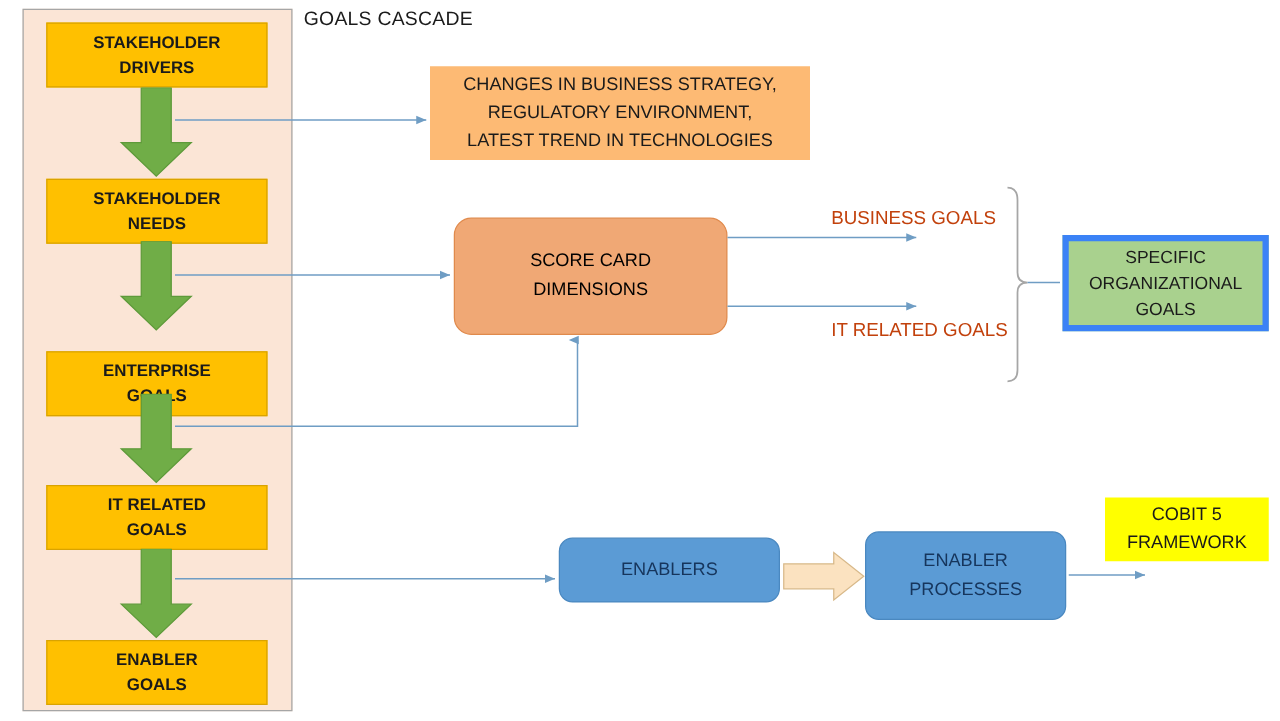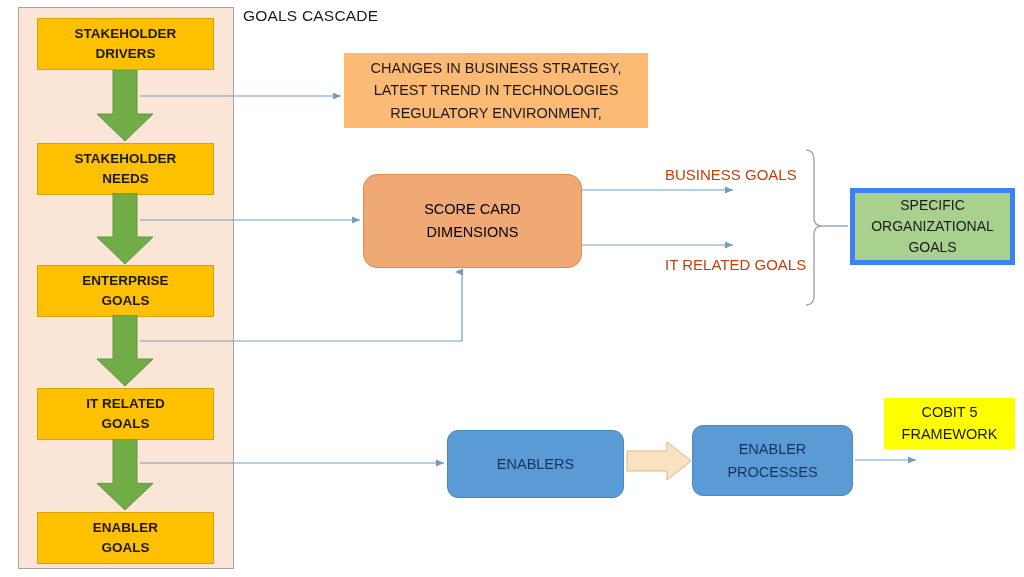--- a/index.html
+++ b/index.html
@@ -98,21 +98,21 @@
     border-radius: 11px;
     display: flex;
     flex-direction: column;
     align-items: center;
     justify-content: center;
     color: #16355c;
     font-size: 14.5px;
     line-height: 1.55;
     text-align: center;
   }
-  .enablers-box { left: 447px; top: 430px; width: 177px; height: 68px; }
+  .enablers-box { left: 447px; top: 430px; width: 177px; height: 52px; }
   .enabler-proc-box { left: 692px; top: 425px; width: 161px; height: 71px; }
   .cobit-box {
     left: 884px; top: 398px; width: 131px; height: 51px;
     background: #ffff00;
     display: flex;
     flex-direction: column;
     align-items: center;
     justify-content: center;
     color: #1a1a1a;
     font-size: 14.5px;
@@ -148,21 +148,21 @@
   <div class="abs goal-box" style="top:18px;">
     <span>STAKEHOLDER</span>
     <span>DRIVERS</span>
   </div>
 
   <div class="abs goal-box" style="top:143px;">
     <span>STAKEHOLDER</span>
     <span>NEEDS</span>
   </div>
 
-  <div class="abs goal-box" style="top:265px;">
+  <div class="abs goal-box" style="top:281px;">
     <span>ENTERPRISE</span>
     <span>GOALS</span>
   </div>
 
   <div class="abs goal-box" style="top:388px;">
     <span>IT RELATED</span>
     <span>GOALS</span>
   </div>
 
   <div class="abs goal-box" style="top:512px;">
@@ -186,22 +186,22 @@
     </svg>
   </div>
   <div class="abs green-arrow" style="left:95px; top:439px;">
     <svg viewBox="0 0 60 73" preserveAspectRatio="none">
       <polygon points="18,0 42,0 42,45 58,45 30,72 2,45 18,45" fill="#70ad47" stroke="#5e9a3a" stroke-width="1"></polygon>
     </svg>
   </div>
 
   <div class="abs note-box">
     <span>CHANGES IN BUSINESS STRATEGY,</span>
+    <span>REGULATORY ENVIRONMENT,</span>
     <span>LATEST TREND IN TECHNOLOGIES</span>
-    <span>REGULATORY ENVIRONMENT,</span>
   </div>
 
   <div class="abs scorecard-box">
     <span>SCORE CARD</span>
     <span>DIMENSIONS</span>
   </div>
 
   <div class="abs flow-label label-business-goals">BUSINESS GOALS</div>
   <div class="abs flow-label label-it-goals">IT RELATED GOALS</div>
 

